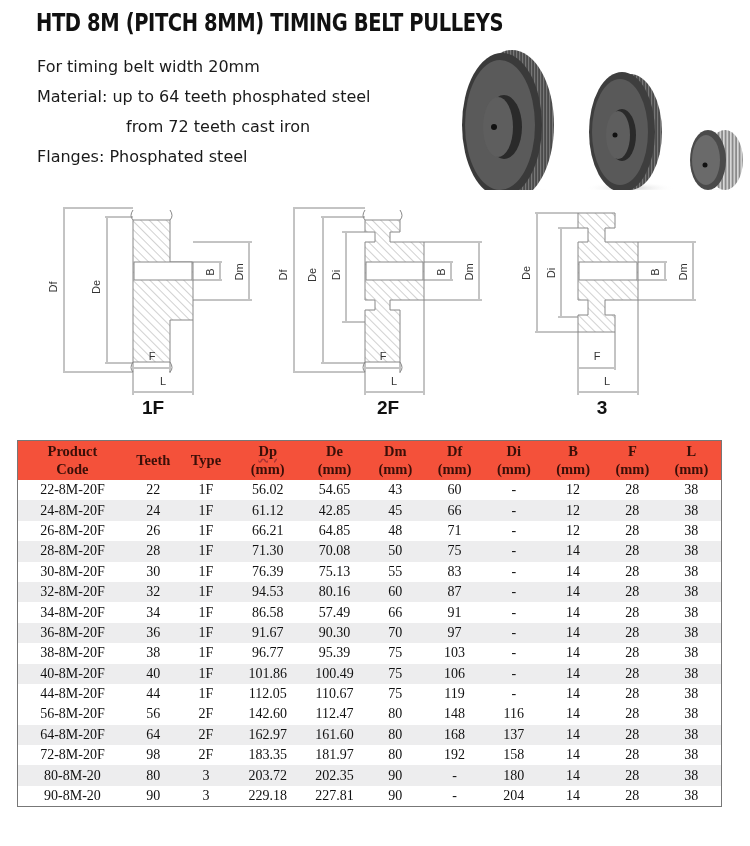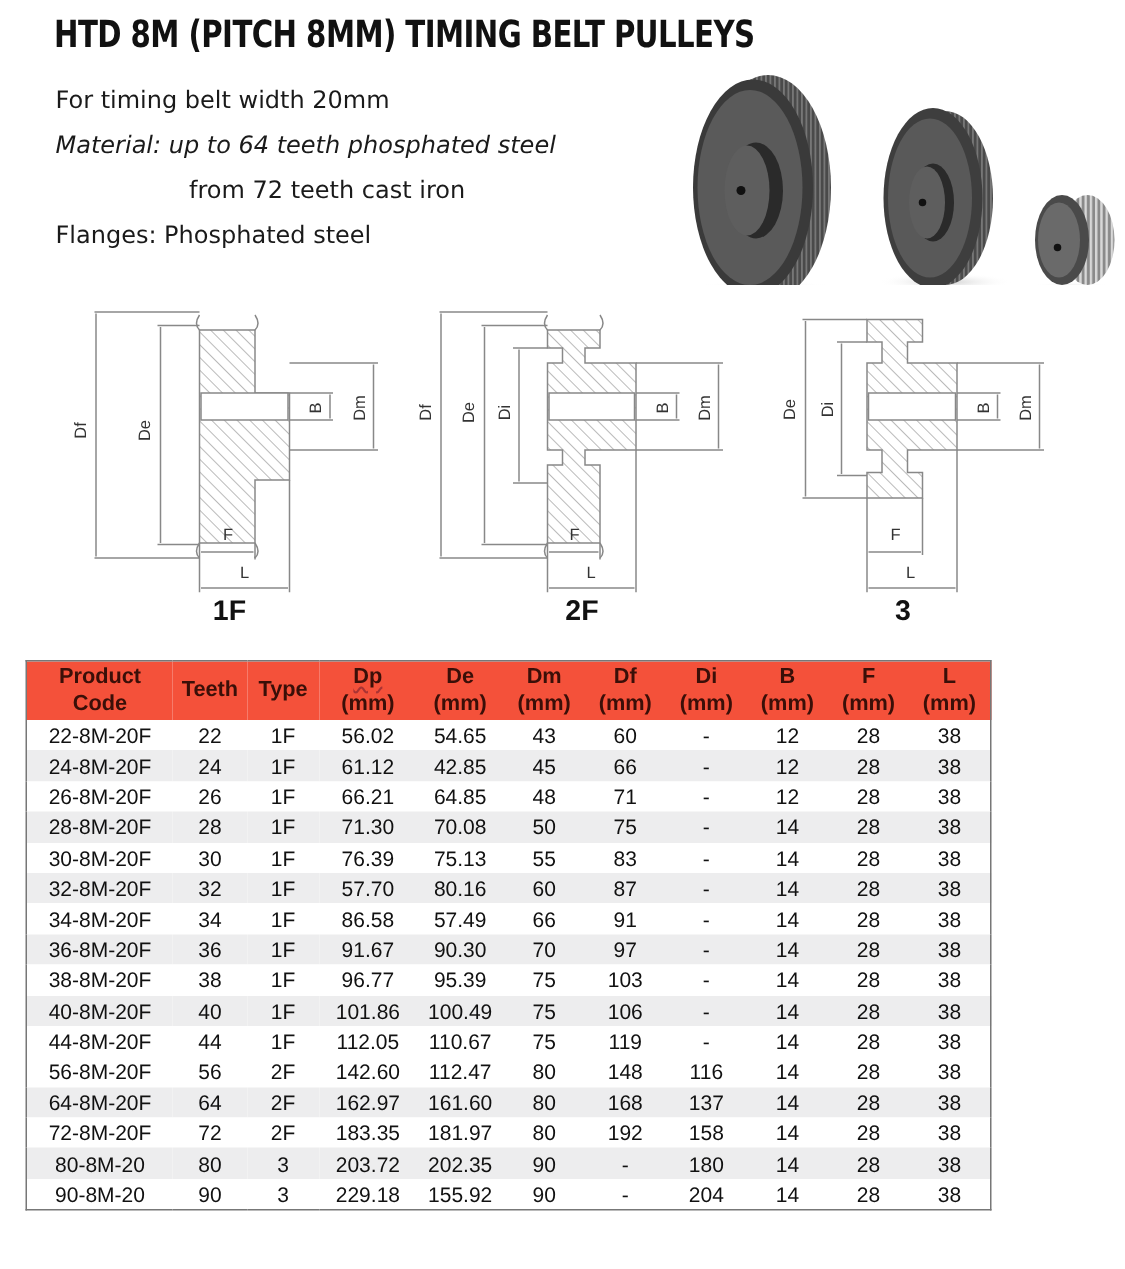--- a/index.html
+++ b/index.html
@@ -2,33 +2,33 @@
 <html><head>
 <meta charset="utf-8">
 <style>
   html, body { margin: 0; padding: 0; background: #ffffff; }
   body { width: 750px; height: 846px; position: relative; overflow: hidden; font-family: "Liberation Sans", sans-serif; color: #111; }
   .title { position: absolute; left: 36px; top: 8px; font-family: "DejaVu Sans", sans-serif; font-weight: bold; font-size: 25px; letter-spacing: -0.5px; transform: scaleX(0.78); transform-origin: left top; white-space: nowrap; color: #111; }
   .spec { position: absolute; left: 37px; font-family: "DejaVu Sans", sans-serif; font-size: 16px; color: #1a1a1a; white-space: nowrap; }
   .photo { position: absolute; left: 450px; top: 20px; width: 300px; height: 170px; }
   .diagram { position: absolute; top: 195px; }
   .diag-label { position: absolute; top: 397px; font-size: 19px; font-weight: bold; color: #111; text-align: center; width: 60px; }
-  table.spec-table { position: absolute; left: 17px; top: 440px; width: 644px; border-collapse: collapse; font-size: 14px; border: 1.5px solid #777; }
+  table.spec-table { position: absolute; left: 17px; top: 440px; width: 705px; border-collapse: collapse; font-size: 14px; border: 1.5px solid #777; font-family: Liberation Serif, serif; }
   table.spec-table th { background: #f4513a; color: #3a0f08; font-weight: bold; font-size: 14.5px; line-height: 18px; padding: 1px 0 2px 0; text-align: center; vertical-align: middle; }
   table.spec-table td { text-align: center; height: 20.4px; padding: 0; color: #111; }
   table.spec-table tr.odd td { background: #ffffff; }
   table.spec-table tr.even td { background: #ededee; }
   .dp-underline { text-decoration: underline wavy #a33; text-underline-offset: 2px; }
 </style>
 </head>
 <body>
 
 <div class="title">HTD 8M (PITCH 8MM)  TIMING BELT PULLEYS</div>
 <div class="spec" style="top:57px;text-align:center;">For timing belt width 20mm</div>
-<div class="spec" style="top:87px;font-style:italic;">Material: up to 64 teeth phosphated steel</div>
+<div class="spec" style="top:87px;">Material: up to 64 teeth phosphated steel</div>
 <div class="spec" style="top:117px; left:126px;">from 72 teeth cast iron</div>
 <div class="spec" style="top:147px;text-align:right;">Flanges: Phosphated steel</div>
 
 <div class="photo">
   <svg width="300" height="170" viewBox="0 0 300 170">
     <defs>
       <pattern id="teeth" width="3" height="3" patternUnits="userSpaceOnUse">
         <rect width="3" height="3" fill="#4a4a4a"></rect>
         <rect width="1.2" height="3" fill="#777"></rect>
       </pattern>
@@ -302,21 +302,21 @@
         <td>83</td>
         <td>-</td>
         <td>14</td>
         <td>28</td>
         <td>38</td>
       </tr>
       <tr class="even">
         <td>32-8M-20F</td>
         <td>32</td>
         <td>1F</td>
-        <td>57.70</td>
+        <td>94.53</td>
         <td>80.16</td>
         <td>60</td>
         <td>87</td>
         <td>-</td>
         <td>14</td>
         <td>28</td>
         <td>38</td>
       </tr>
       <tr class="odd">
         <td>34-8M-20F</td>
@@ -404,21 +404,21 @@
         <td>161.60</td>
         <td>80</td>
         <td>168</td>
         <td>137</td>
         <td>14</td>
         <td>28</td>
         <td>38</td>
       </tr>
       <tr class="odd">
         <td>72-8M-20F</td>
-        <td>72</td>
+        <td>98</td>
         <td>2F</td>
         <td>183.35</td>
         <td>181.97</td>
         <td>80</td>
         <td>192</td>
         <td>158</td>
         <td>14</td>
         <td>28</td>
         <td>38</td>
       </tr>
@@ -433,21 +433,21 @@
         <td>180</td>
         <td>14</td>
         <td>28</td>
         <td>38</td>
       </tr>
       <tr class="odd">
         <td>90-8M-20</td>
         <td>90</td>
         <td>3</td>
         <td>229.18</td>
-        <td>155.92</td>
+        <td>227.81</td>
         <td>90</td>
         <td>-</td>
         <td>204</td>
         <td>14</td>
         <td>28</td>
         <td>38</td>
       </tr>
     </tbody>
 </table>
 

